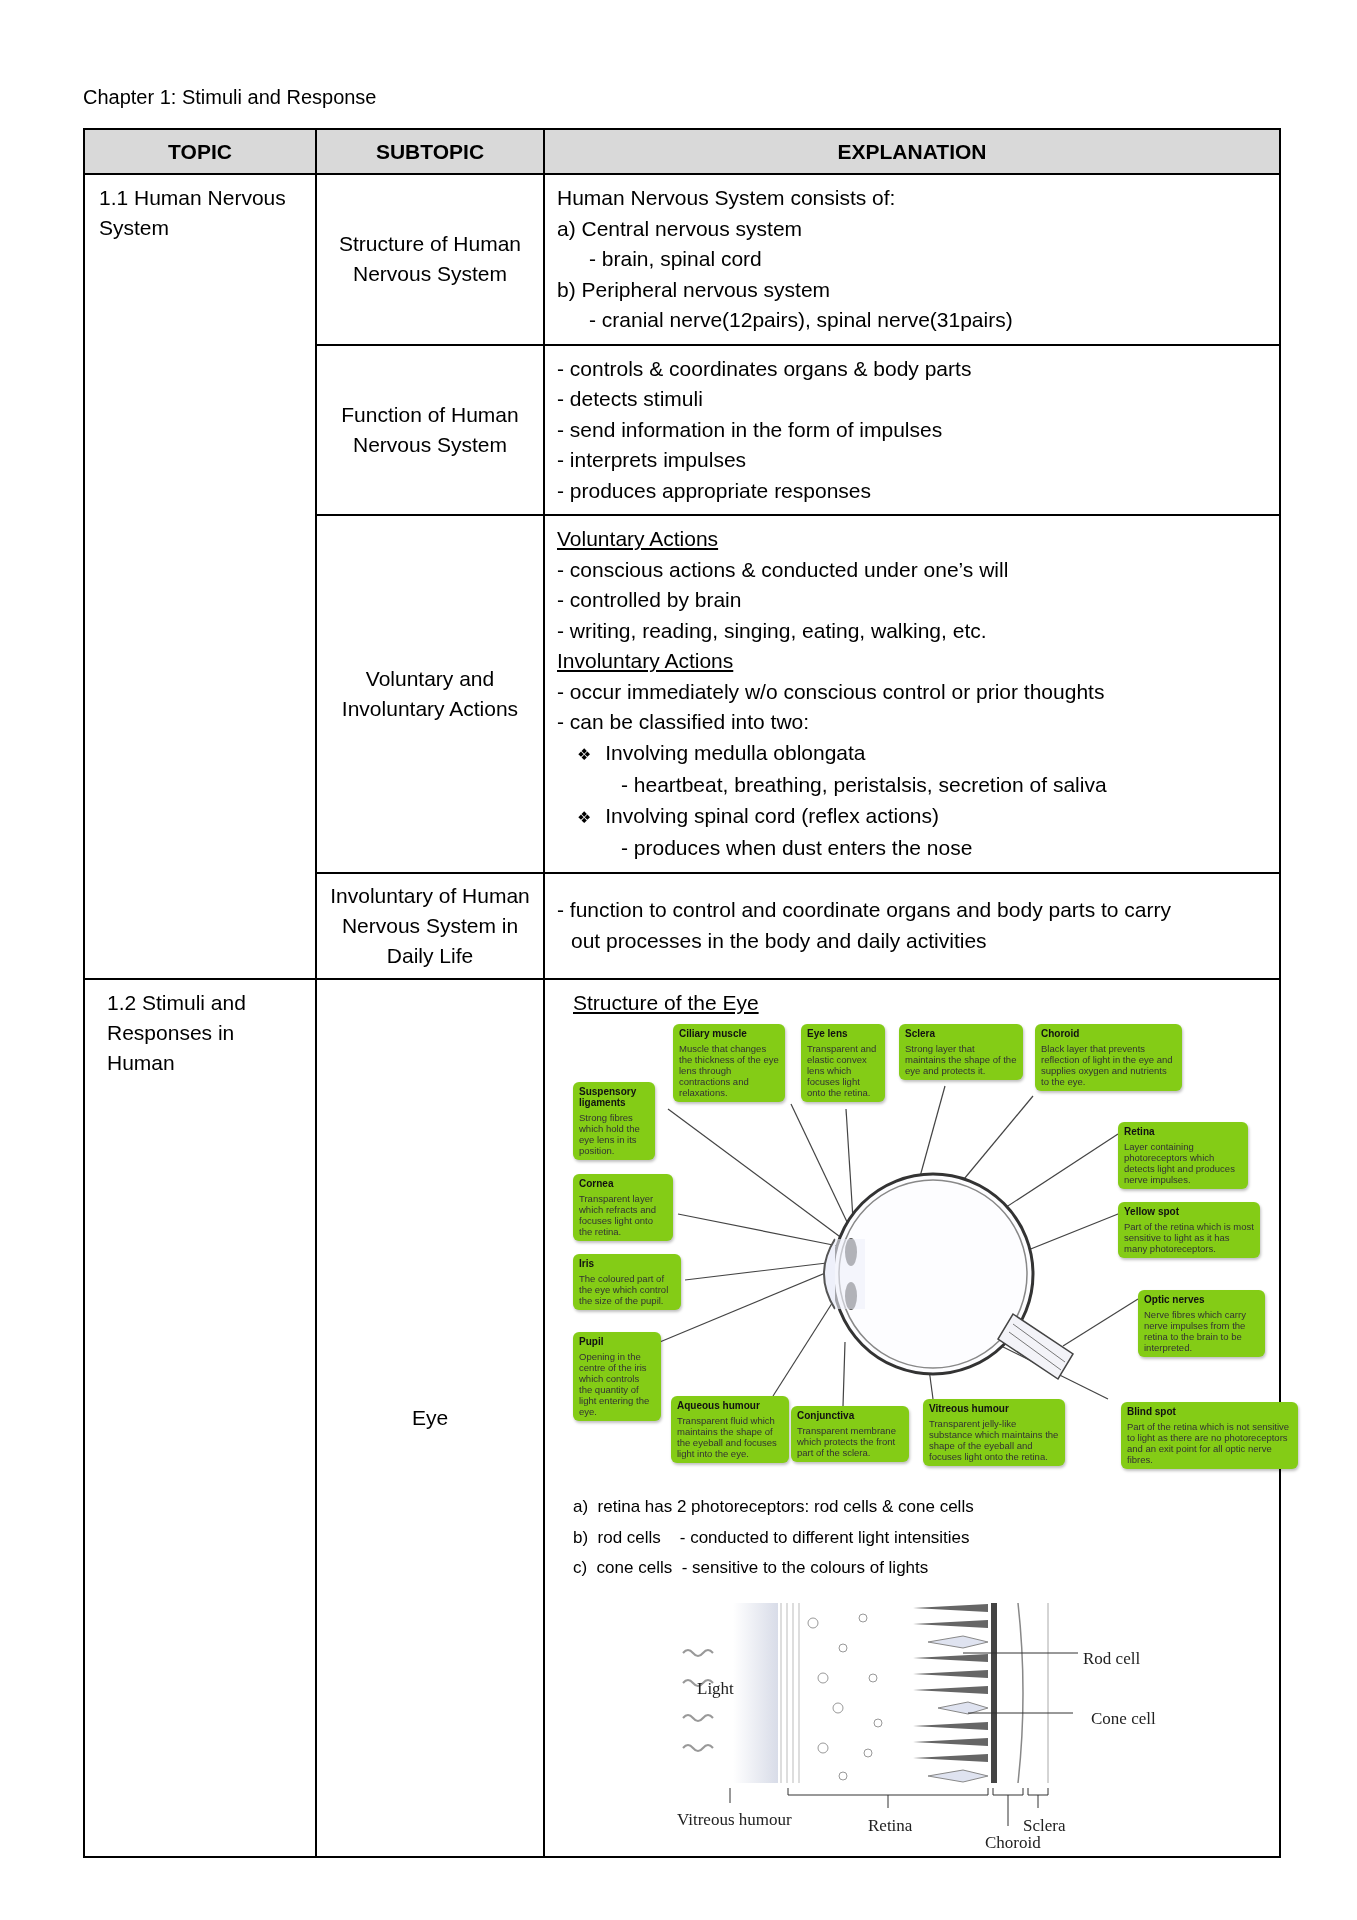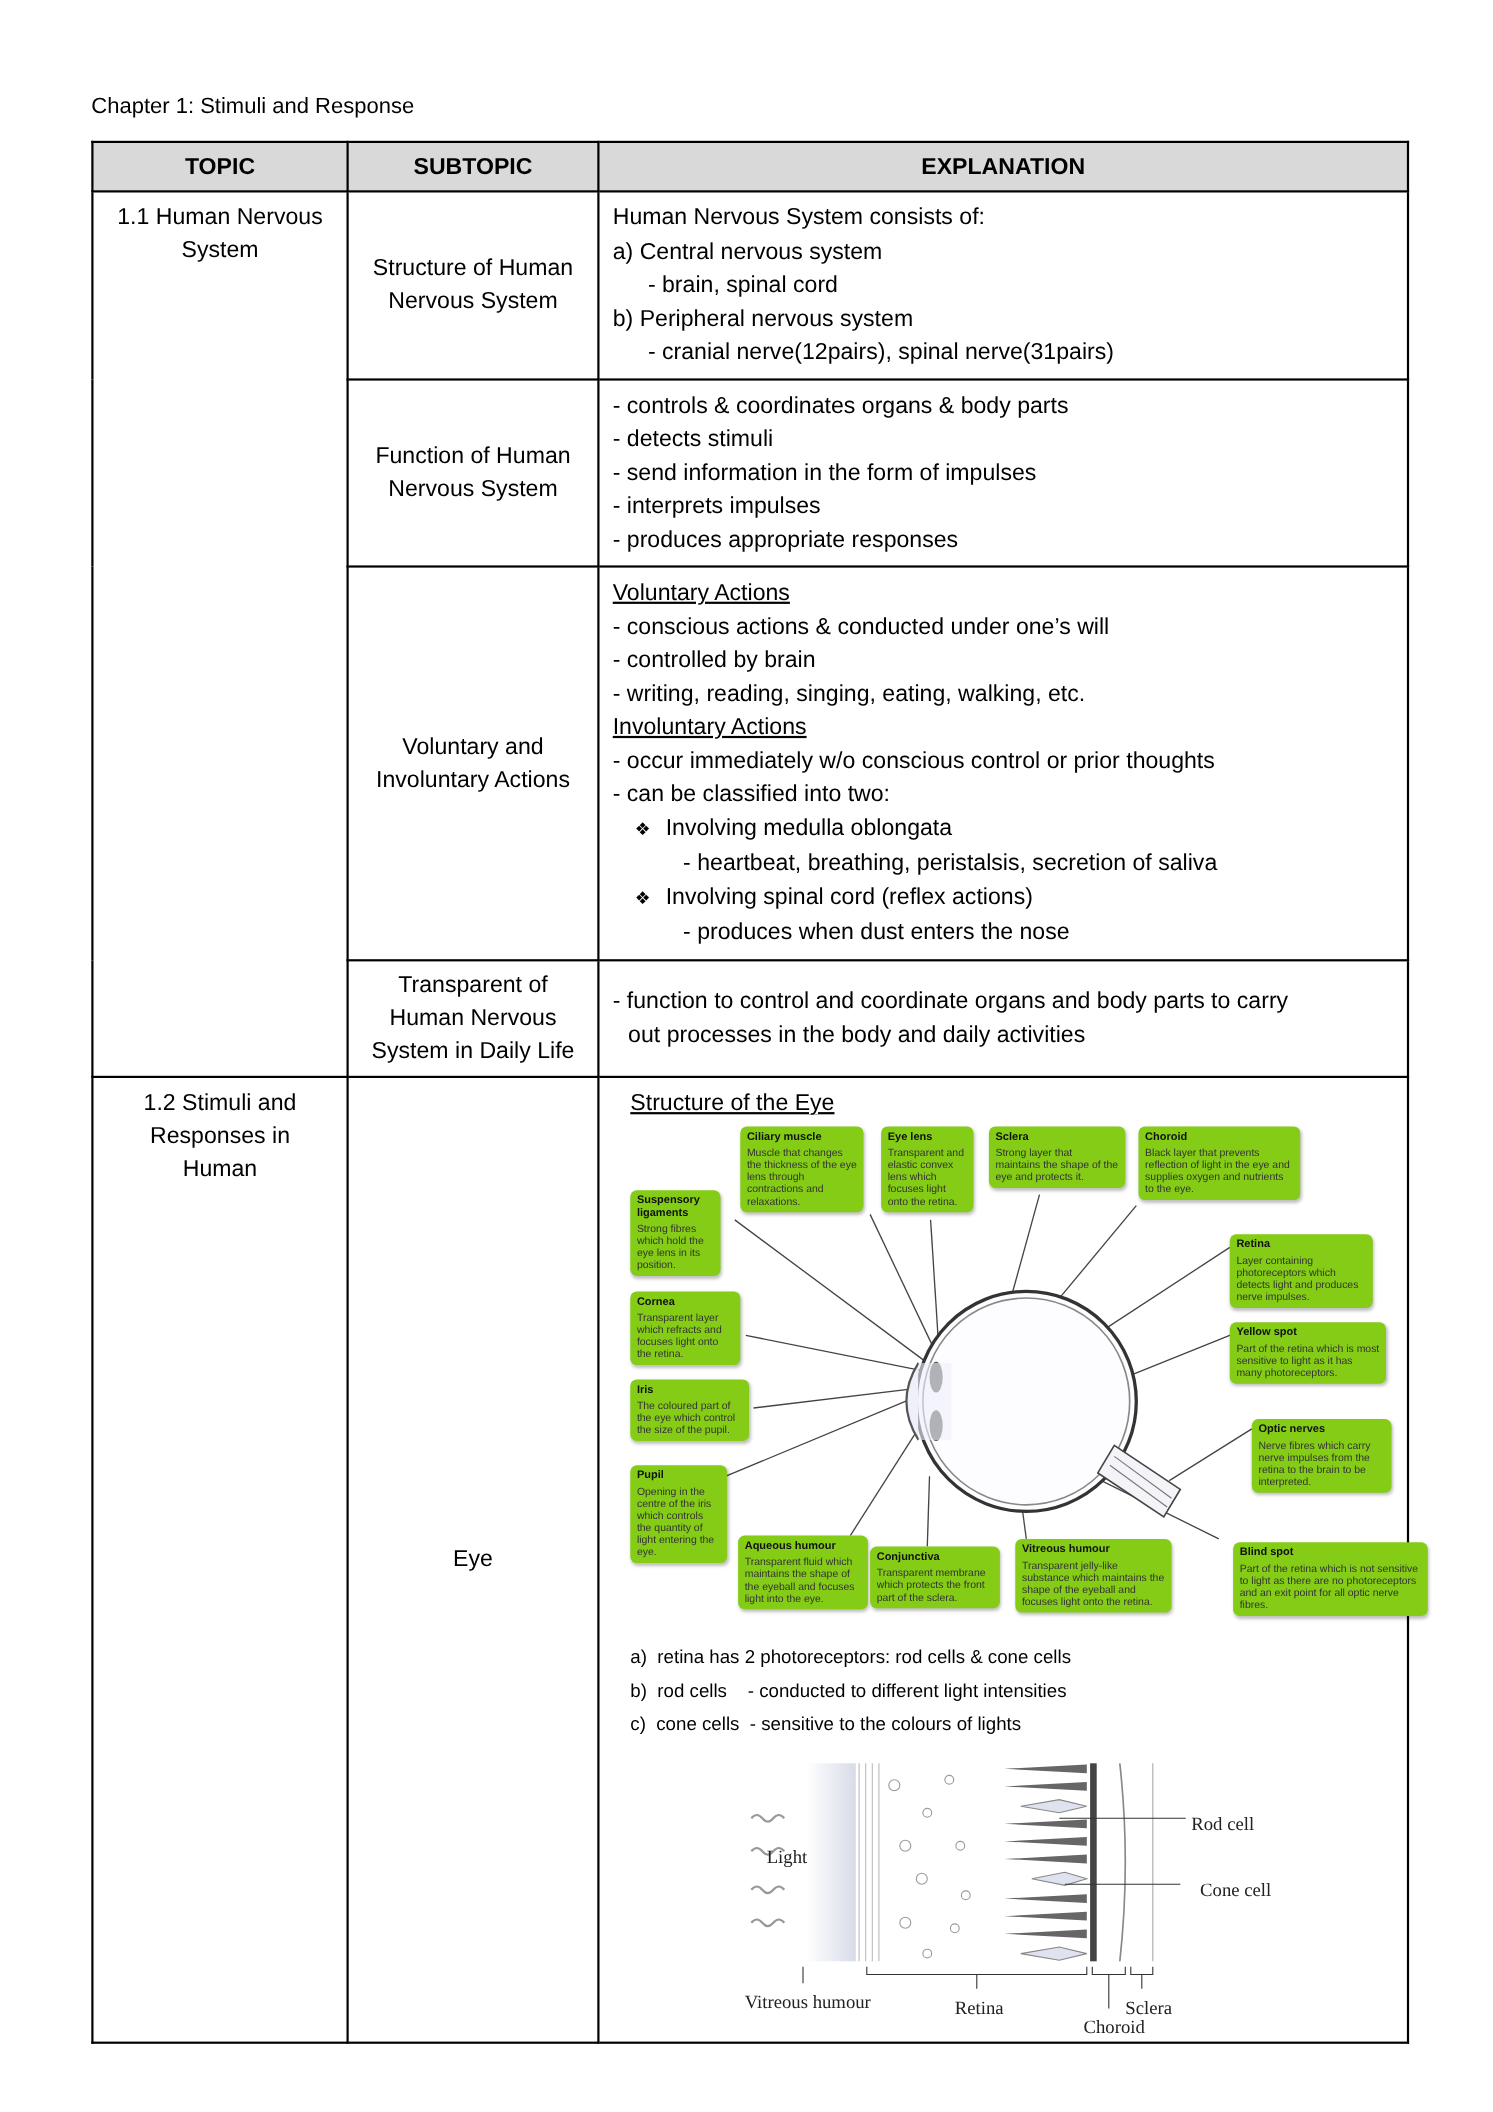--- a/index.html
+++ b/index.html
@@ -3,21 +3,21 @@
 <meta charset="utf-8">
 <style>
   html, body { margin:0; padding:0; background:#fff; }
   body { width:1357px; height:1920px; position:relative; font-family:"Liberation Sans", sans-serif; color:#000; overflow:hidden; }
   .chapter { position:absolute; left:83px; top:86px; font-size:20px; }
   table.main { position:absolute; left:83px; top:128px; width:1198px; border-collapse:collapse; font-size:21px; }
   table.main td, table.main th { border:2px solid #000; vertical-align:top; padding:0; }
   table.main th { background:#d9d9d9; font-weight:bold; height:43px; text-align:center; vertical-align:middle; font-size:21px; }
   .c1 { width:230px; }
   .c2 { width:226px; }
-  .topic { text-align:center; padding-top:8px !important; line-height:30px; }
+  .topic { padding-top:8px !important; line-height:30px; }
   .sub { text-align:center; vertical-align:middle !important; line-height:30px; }
   .exp { padding:8px 12px 8px 12px !important; line-height:30.5px; }
   .exp .ln { white-space:nowrap; }
   .u { text-decoration:underline; }
   .ind1 { padding-left:32px; }
   .ind2 { padding-left:20px; }
   .ind3 { padding-left:64px; }
   .sub.eye { vertical-align:middle !important; }
   .eye-fig { position:relative; width:690px; height:460px; margin:6px 0 0 0; }
   .lbl { position:absolute; background:#84cc16; border-radius:6px; box-shadow:1px 2px 3px rgba(0,0,0,0.25); font-size:9.5px; line-height:11px; padding:4px 6px; color:#333; }
@@ -88,21 +88,21 @@
       <div class="ln ind2">
         <span style="font-size:16px;">❖</span>
         <span style="margin-left:8px;">Involving spinal cord (reflex actions)</span>
       </div>
       <div class="ln ind3">- produces when dust enters the nose</div>
     </td>
   </tr>
 
   <tr style="height:106px;">
     <td class="sub">
-      <div style="padding:0 10px;">Transparent of Human Nervous System in Daily Life</div>
+      <div style="padding:0 10px;">Involuntary of Human Nervous System in Daily Life</div>
     </td>
     <td class="exp" style="vertical-align:middle;">
       <div class="ln">- function to control and coordinate organs and body parts to carry</div>
       <div class="ln" style="padding-left:14px;">out processes in the body and daily activities</div>
     </td>
   </tr>
 
   <tr style="height:868px;">
     <td class="topic">
       <div style="padding:0 22px;">1.2 Stimuli and Responses in Human</div>

